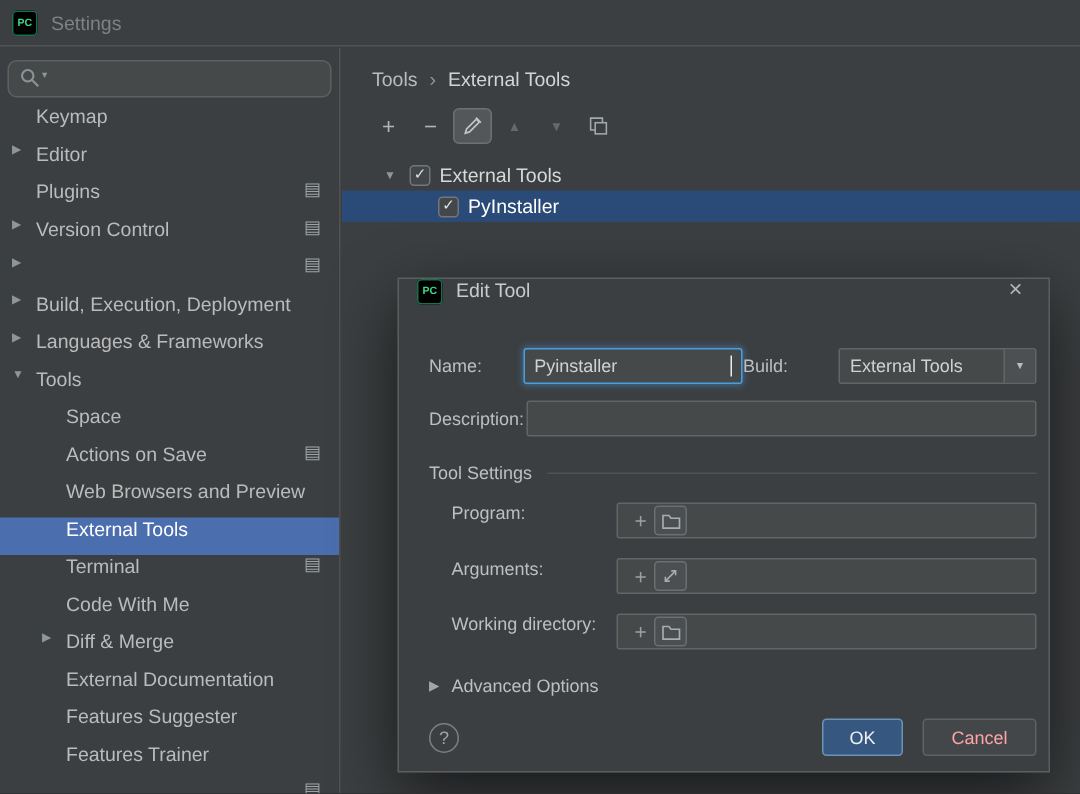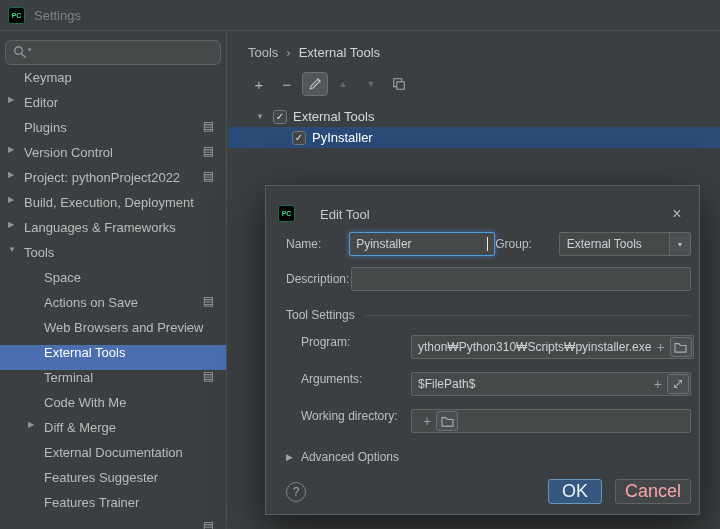--- a/index.html
+++ b/index.html
@@ -45,21 +45,21 @@
   .trow .tlbl {color:#d6d8da}
   .trow.child {padding-left:64px}
   .trow.sel {background:#2a4a78}
   .trow.sel .tlbl {color:#fff}
   .cbx {width:14px; height:14px; background:#43474a; border:1px solid #70767a; border-radius:3px;
         display:flex; align-items:center; justify-content:center; font-size:10px; color:#e0e4e7; flex:none; line-height:1}
 
   
   .dialog {position:absolute; left:265px; top:185px; width:435px; height:330px; background:#3c3f41;
            border:1px solid #5b5e60; box-shadow:0 14px 42px rgba(0,0,0,.62)}
-  .dhead {height:36px; display:flex; align-items:flex-end; padding:0 12px; gap:25px}
+  .dhead {height:36px; display:flex; align-items:flex-start; padding:0 12px; gap:9px}
   .dtitle {color:#c8cacc}
   .dclose {margin-left:auto; width:20px; text-align:center; color:#b0b5b8; font-size:16px; line-height:1}
   .dbody {position:relative; padding:2px 8px 0 20px; height:calc(100% - 36px)}
   .fl {font-size:12px; color:#bdbfc1}
   .fld {height:24px; background:#45494a; border:1px solid #646464; border-radius:2px;
         display:flex; align-items:center; padding:0 0 0 6px; font-size:12px; color:#d0d2d4}
   .fld .val {flex:1; white-space:nowrap; overflow:hidden}
   .fld.focus {border-color:#4d9ddb; box-shadow:0 0 4px 1px rgba(64,140,210,.5)}
   .caret {width:1px; height:14px; background:#ececec; flex:none; margin-right:6px}
   .frow {display:flex; align-items:center}
@@ -80,21 +80,21 @@
   .prow .fl {width:110px; flex:none}
   .prow .fld {flex:1}
   .plus {flex:none; color:#9aa0a3; font-size:14px; padding:0 5px; line-height:1}
   .minib {flex:none; width:22px; height:20px; margin:1px 1px 1px 0; border:1px solid #6b6f72; border-radius:3px;
           background:#4b4f52; display:flex; align-items:center; justify-content:center}
   .adv {display:flex; align-items:center; gap:8px; margin-top:17px}
   .adv .tri {font-size:9px; color:#a0a6a9}
   .dfoot {position:absolute; left:20px; right:8px; bottom:10px; display:flex; align-items:center}
   .help {width:20px; height:20px; border-radius:50%; border:1px solid #7c8083; color:#9fa5a8;
          display:flex; align-items:center; justify-content:center; font-size:12px}
-  .btn {height:25px; border-radius:3px; font-size:18px; display:flex; align-items:center; justify-content:center}
+  .btn {height:25px; border-radius:3px; font-size:12px; display:flex; align-items:center; justify-content:center}
   .btn.ok {width:54px; margin-left:auto; background:#365880; border:1px solid #6a93b8; color:#eef1f3}
   .btn.cancel {width:76px; margin-left:13px; background:#43474a; border:1px solid #5e6263; color:#fca5a5}
 </style>
 </head>
 <body>
 
 <div class="screen">
 
   <div class="titlebar">
     <span class="appicon">PC</span>
@@ -124,21 +124,20 @@
           <span class="lbl">Plugins</span>
           <span class="badge">▤</span>
         </div>
       <div class="si l1">
           <span class="chev">▶</span>
           <span class="lbl">Version Control</span>
           <span class="badge">▤</span>
         </div>
       <div class="si l1">
           <span class="chev">▶</span>
-          <span class="lbl">Project: pythonProject2022</span>
           <span class="badge">▤</span>
         </div>
       <div class="si l1">
           <span class="chev">▶</span>
           <span class="lbl">Build, Execution, Deployment</span>
         </div>
       <div class="si l1">
           <span class="chev">▶</span>
           <span class="lbl">Languages &amp; Frameworks</span>
         </div>
@@ -250,21 +249,21 @@
       <span class="dclose">×</span>
     </div>
     <div class="dbody">
 
       <div class="frow name">
         <span class="fl">Name:</span>
         <div class="fld namefld focus">
           <span class="val">Pyinstaller</span>
           <span class="caret"></span>
         </div>
-        <span class="fl grouplbl">Group:</span>
+        <span class="fl grouplbl">Build:</span>
         <div class="combo">
           <span class="cval">External Tools</span>
           <span class="arrowbox">▼</span>
         </div>
       </div>
 
       <div class="frow desc">
         <span class="fl">Description:</span>
         <div class="fld">
           <span class="val"></span>
@@ -272,34 +271,32 @@
       </div>
 
       <div class="sepline">
         <span class="tx fl">Tool Settings</span>
         <span class="ln"></span>
       </div>
 
       <div class="prow">
         <span class="fl">Program:</span>
         <div class="fld">
-          <span class="val">ython₩Python310₩Scripts₩pyinstaller.exe</span>
           <span class="plus">+</span>
           <span class="minib">
             <svg width="13" height="11" viewBox="0 0 14 12" fill="none" stroke="#a8adb0" stroke-width="1.2">
                 <path d="M1 11 V1.8 h4.3 l1.5 2 H13 V11 Z"></path>
               </svg>
           </span>
         </div>
       </div>
 
       <div class="prow">
         <span class="fl">Arguments:</span>
         <div class="fld">
-          <span class="val">$FilePath$</span>
           <span class="plus">+</span>
           <span class="minib">
             <svg width="12" height="12" viewBox="0 0 14 14" fill="none" stroke="#a8adb0" stroke-width="1.2">
                 <path d="M3 11 L11 3"></path>
                 <path d="M7.6 3 H11 V6.4"></path>
                 <path d="M6.4 11 H3 V7.6"></path>
               </svg>
           </span>
         </div>
       </div>

